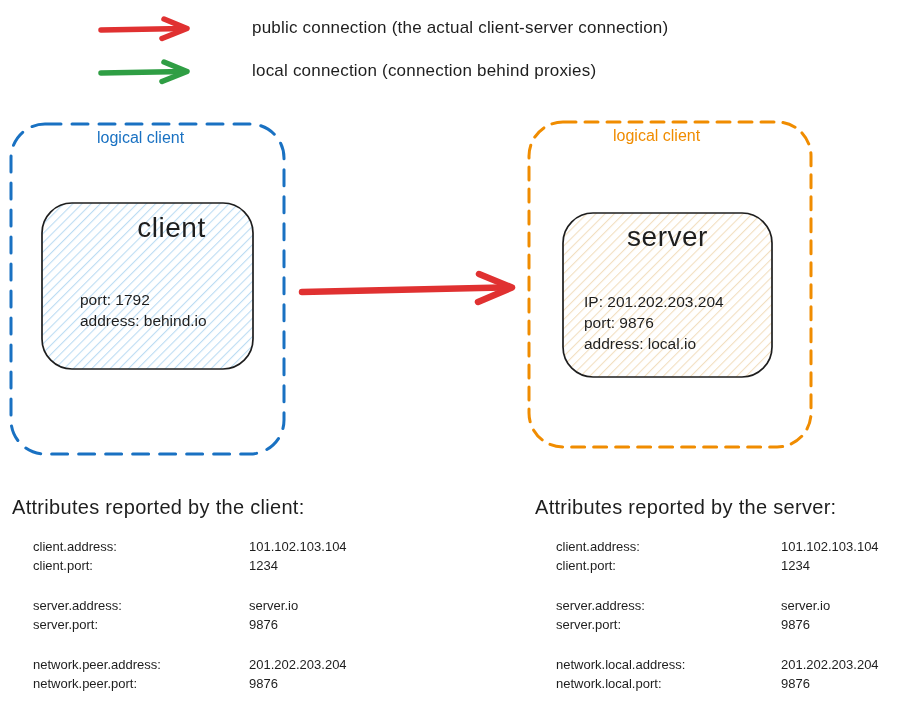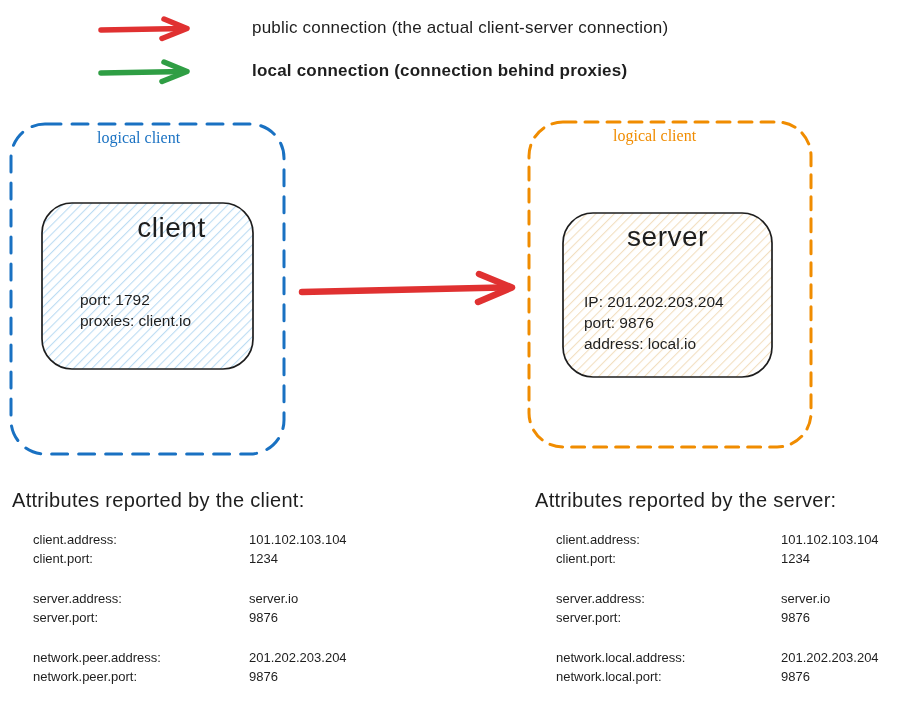--- a/index.html
+++ b/index.html
@@ -7,37 +7,37 @@
     position:relative; width:909px; height:714px; background:#ffffff;
     font-family:"Liberation Sans", sans-serif; color:#1e1e1e; overflow:hidden;
   }
   svg { display:block; }
   .abs { position:absolute; }
 
   
   .legend-text { position:absolute; left:252px; font-size:17px; letter-spacing:0.2px; white-space:nowrap; }
 
   
-  .logical-label { position:absolute; font-size:16px; white-space:nowrap;font-family:Liberation Serif, serif; }
+  .logical-label { position:absolute; font-size:16px; white-space:nowrap; }
   .logical-label.client { left:97px; top:129px; color:#1971c2; }
   .logical-label.server { left:613px; top:127px; color:#f08c00; }
 
   .node-title { position:absolute; text-align:center; font-size:28px; letter-spacing:0.5px; }
   .node-title.client { left:42px;  top:212px; width:211px;padding-left:24px; }
   .node-title.server { left:563px; top:221px; width:209px; }
 
   .node-details { position:absolute; font-size:15.5px; line-height:21px; white-space:nowrap; }
   .node-details.client { left:80px;  top:289px; }
   .node-details.server { left:584px; top:291px; }
 
   
   .panel { position:absolute; top:484px; }
   .panel.left  { left:12px; }
   .panel.right { left:535px; }
-  .panel-title { font-size:20px; letter-spacing:0.3px; margin:5px 0 18px 0; white-space:nowrap; }
+  .panel-title { font-size:20px; letter-spacing:0.3px; margin:12px 0 18px 0; white-space:nowrap; }
   .attr-group + .attr-group { margin-top:21px; }
   .attr-row { display:flex; font-family:Liberation Sans, sans-serif; font-size:13px; line-height:19px; white-space:pre;margin-left:21px; }
   .panel.left  .attr-label { width:216px; }
   .panel.right .attr-label { width:225px; }
 </style>
 </head>
 <body>
 
 <div id="stage">
 
@@ -48,21 +48,21 @@
     </g>
   </svg>
   <div class="legend-text" style="top:18px;text-align:right;">public connection (the actual client-server connection)</div>
 
   <svg class="abs" style="left:96px; top:58px;" width="114" height="28" viewBox="0 0 114 28">
     <g fill="none" stroke-linecap="round" stroke-linejoin="round" stroke-width="5.5" stroke="#2f9e44">
       <path d="M5,15 L88,13.5"></path>
       <polyline points="68,4 91,13.5 66,23.5"></polyline>
     </g>
   </svg>
-  <div class="legend-text" style="top:61px;font-weight:bold;">local connection (connection behind proxies)</div>
+  <div class="legend-text" style="top:61px;">local connection (connection behind proxies)</div>
 
   <svg class="abs" style="left:0; top:0;" width="909" height="480" viewBox="0 0 909 480">
     <defs>
       <pattern id="hatch-blue" width="6.5" height="6.5" patternUnits="userSpaceOnUse" patternTransform="rotate(45)">
         <line x1="0" y1="0" x2="0" y2="6.5" stroke-width="2.2" stroke="#bcdcf3"></line>
       </pattern>
       <pattern id="hatch-orange" width="6.5" height="6.5" patternUnits="userSpaceOnUse" patternTransform="rotate(45)">
         <line x1="0" y1="0" x2="0" y2="6.5" stroke-width="2.2" stroke="#f2dfc0"></line>
       </pattern>
     </defs>
@@ -80,21 +80,21 @@
       <polyline points="479,274 512,287.5 478,302"></polyline>
     </g>
   </svg>
 
   <div class="logical-label client">logical client</div>
   <div class="logical-label server">logical client</div>
 
   <div class="node-title client">client</div>
   <div class="node-details client">
     <div>port: 1792</div>
-    <div>proxies: client.io</div>
+    <div>address: behind.io</div>
   </div>
 
   <div class="node-title server">server</div>
   <div class="node-details server">
     <div>IP: 201.202.203.204</div>
     <div>port: 9876</div>
     <div>address: local.io</div>
   </div>
 
   <div class="panel left">

